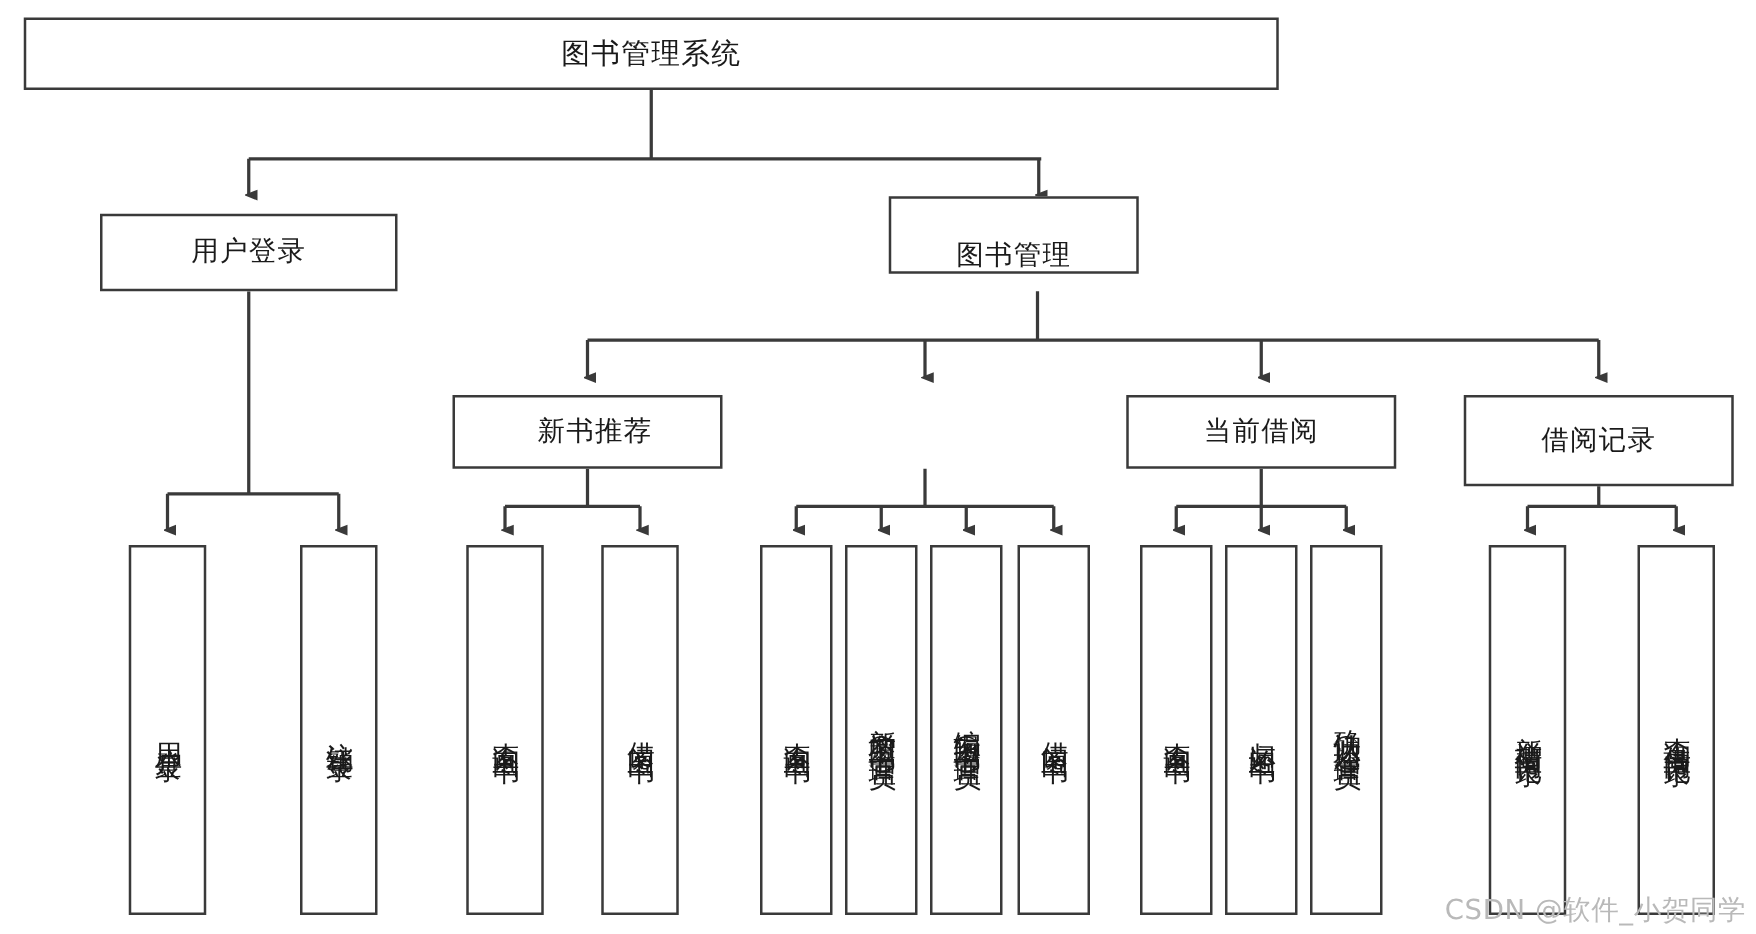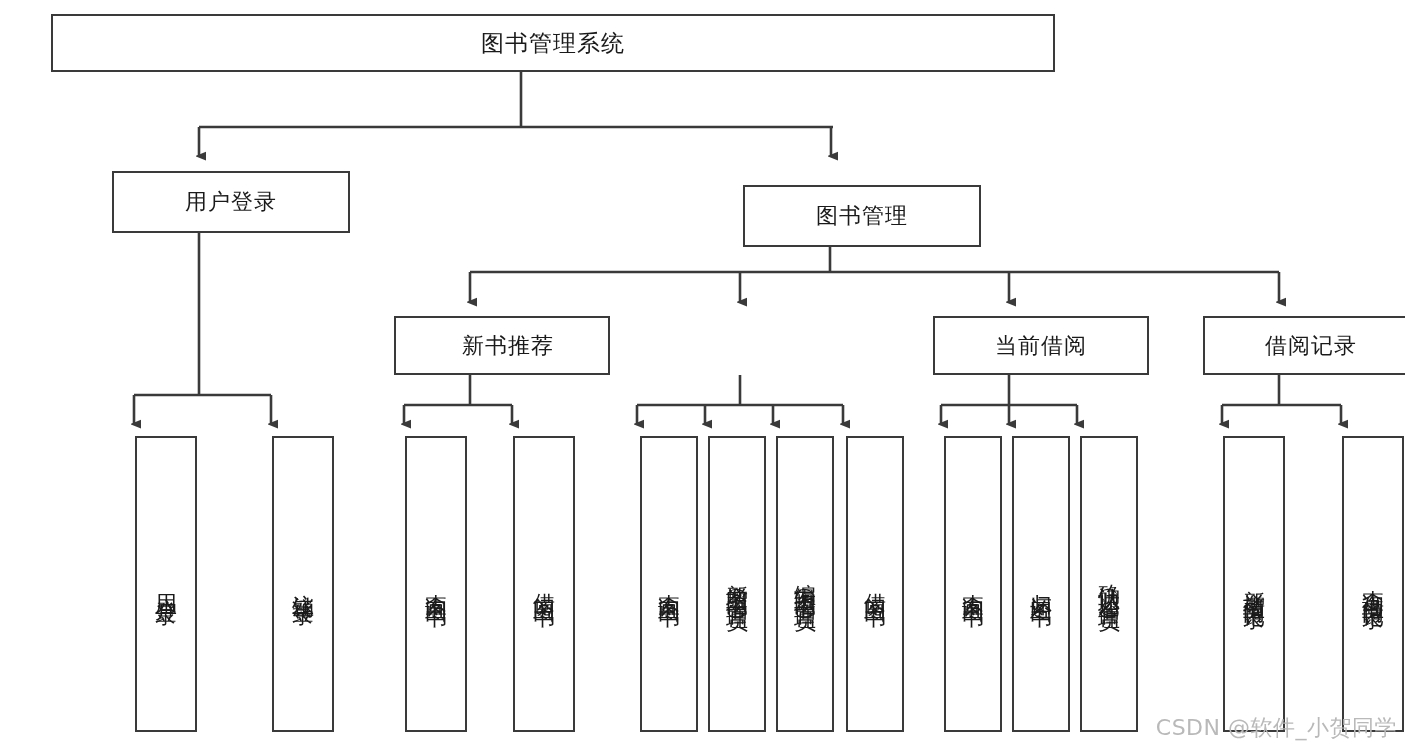--- a/index.html
+++ b/index.html
@@ -20,21 +20,20 @@
   }
   .node{
     position:absolute;
     box-sizing:border-box;
     background:#ffffff;
     border:2.5px solid #3a3a3a;
     display:flex;
     align-items:center;
     justify-content:center;
     color:#1a1a1a;
-    margin-left:32px;
   }
   .node .label{
     font-size:22px;
     line-height:1.15;
     letter-spacing:1px;
     white-space:nowrap;
     user-select:none;
   }
   
   .node.root .label{font-size:23px;}
@@ -120,31 +119,31 @@
     </g>
   </svg>
 
   <div class="node root" style="left:19px;top:14px;width:1004px;height:58px;">
     <span class="label">图书管理系统</span>
   </div>
 
   <div class="node h" style="left:80px;top:171px;width:238px;height:62px;">
     <span class="label">用户登录</span>
   </div>
-  <div class="node h" style="left:711px;top:185px;width:238px;height:62px;">
+  <div class="node h" style="left:711px;top:157px;width:200px;height:62px;align-items:flex-end;">
     <span class="label">图书管理</span>
   </div>
 
   <div class="node h" style="left:362px;top:316px;width:216px;height:59px;padding-left:12px;">
     <span class="label">新书推荐</span>
   </div>
   <div class="node h" style="left:901px;top:316px;width:216px;height:59px;justify-content:center;">
     <span class="label">当前借阅</span>
   </div>
-  <div class="node h" style="left:1171px;top:316px;width:216px;height:59px;align-items:center;">
+  <div class="node h" style="left:1171px;top:316px;width:216px;height:73px;align-items:center;">
     <span class="label">借阅记录</span>
   </div>
 
   <div class="node leaf" style="left:103px;top:436px;width:62px;height:296px;">
     <span class="label">用户登录</span>
   </div>
   <div class="node leaf" style="left:240px;top:436px;width:62px;height:296px;">
     <span class="label">注销登录</span>
   </div>
 

